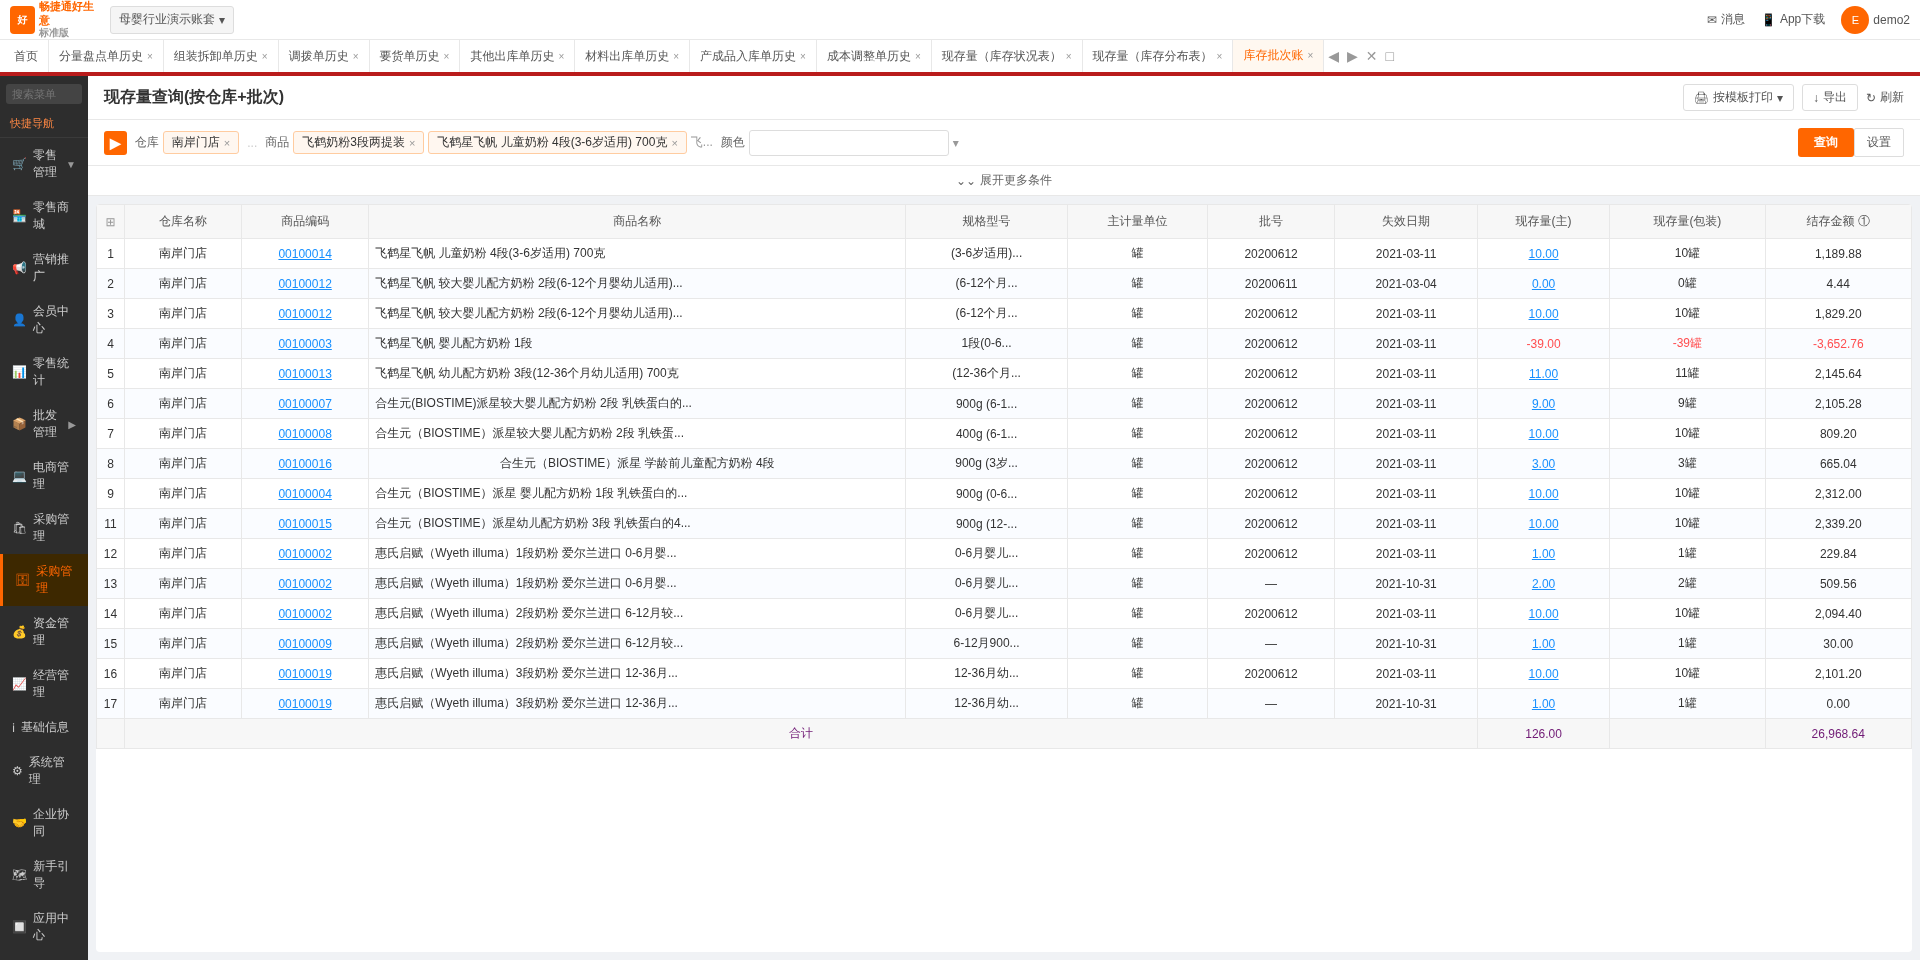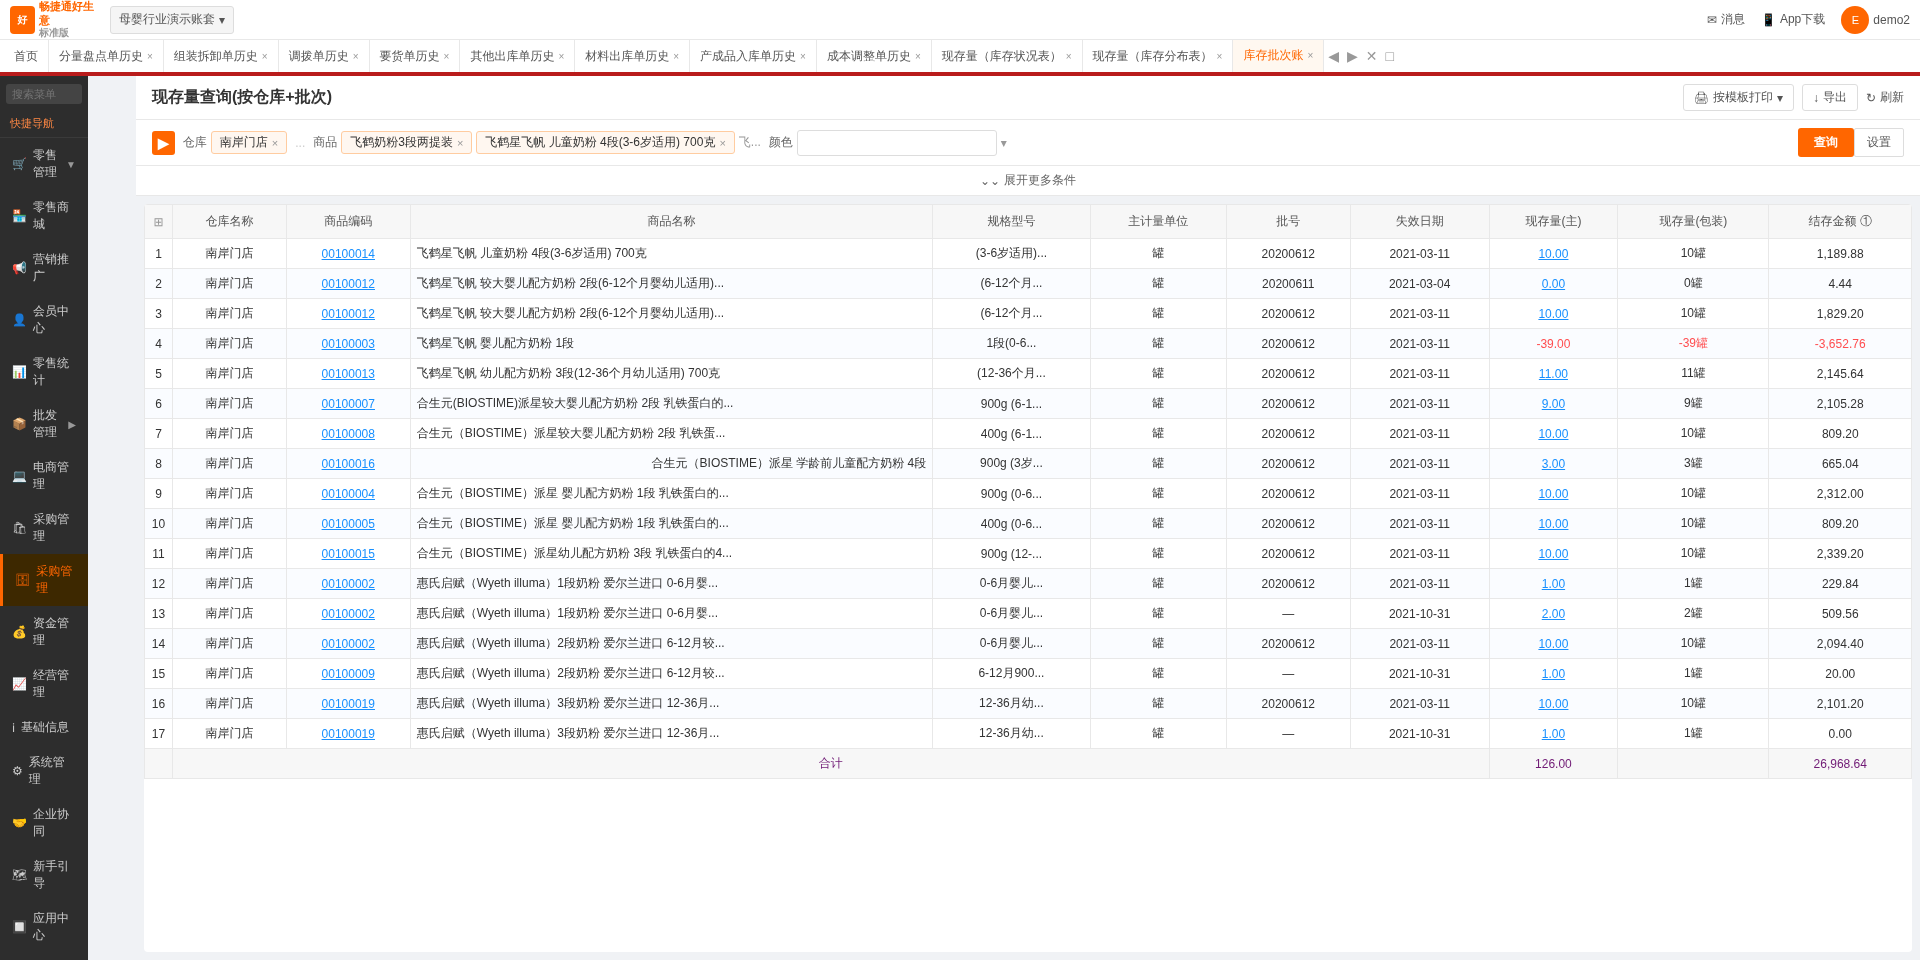--- a/index.html
+++ b/index.html
@@ -34,21 +34,21 @@
 
     
     .main-layout { display: flex; height: calc(960px - 40px - 36px); }
 
     
     .sidebar { width: 88px; background: #2d2d2d; display: flex; flex-direction: column; overflow-y: auto; flex-shrink: 0; }
     .sidebar-search { padding: 8px 6px; }
     .sidebar-search-box { background: #444; border: none; border-radius: 3px; color: #ccc; font-size: 11px; width: 100%; padding: 4px 6px; }
 
     
-    .content-area { flex: 1; display: flex; flex-direction: column; background: #f0f2f5; overflow: hidden; padding-left: 48px; }
+    .content-area { flex: 1; display: flex; flex-direction: column; background: #f0f2f5; overflow: hidden; }
 
     
     .page-header {
       background: #fff; padding: 8px 16px; display: flex; align-items: center; justify-content: space-between;
       border-bottom: 1px solid #e8e8e8;
     }
     .page-title { font-size: 16px; font-weight: bold; color: #333; }
     .header-actions { display: flex; align-items: center; gap: 8px; }
     .btn-print { display: flex; align-items: center; gap: 4px; border: 1px solid #ddd; border-radius: 3px; padding: 4px 10px; cursor: pointer; font-size: 12px; background: #fff; color: #555; }
     .btn-export { display: flex; align-items: center; gap: 4px; border: 1px solid #ddd; border-radius: 3px; padding: 4px 10px; cursor: pointer; font-size: 12px; background: #fff; color: #555; }
@@ -472,54 +472,41 @@
     <td>20200612</td>
     <td>2021-03-11</td>
     <td style="color:#1890ff;text-decoration:underline;cursor:pointer;">10.00</td>
     <td style="">10罐</td>
     <td style="">809.20</td>
   </tr>
             <tr>
     <td>8</td>
     <td>南岸门店</td>
     <td style="color:#1890ff;text-decoration:underline;cursor:pointer;">00100016</td>
-    <td style="text-align:right;max-width:280px;overflow:hidden;text-overflow:ellipsis;white-space:nowrap;" title="合生元（BIOSTIME）派星 学龄前儿童配方奶粉 4段">合生元（BIOSTIME）派星 学龄前儿童配方奶粉 4段</td>
+    <td style="text-align:center;max-width:280px;overflow:hidden;text-overflow:ellipsis;white-space:nowrap;" title="合生元（BIOSTIME）派星 学龄前儿童配方奶粉 4段">合生元（BIOSTIME）派星 学龄前儿童配方奶粉 4段</td>
     <td>900g (3岁...</td>
     <td>罐</td>
     <td>20200612</td>
     <td>2021-03-11</td>
     <td style="color:#1890ff;text-decoration:underline;cursor:pointer;">3.00</td>
     <td style="">3罐</td>
     <td style="">665.04</td>
   </tr>
             <tr>
     <td>9</td>
     <td>南岸门店</td>
     <td style="color:#1890ff;text-decoration:underline;cursor:pointer;">00100004</td>
     <td style="text-align:left;max-width:280px;overflow:hidden;text-overflow:ellipsis;white-space:nowrap;" title="合生元（BIOSTIME）派星 婴儿配方奶粉 1段 乳铁蛋白的...">合生元（BIOSTIME）派星 婴儿配方奶粉 1段 乳铁蛋白的...</td>
     <td>900g (0-6...</td>
     <td>罐</td>
     <td>20200612</td>
     <td>2021-03-11</td>
     <td style="color:#1890ff;text-decoration:underline;cursor:pointer;">10.00</td>
     <td style="">10罐</td>
     <td style="">2,312.00</td>
-  </tr>
-            <tr>
-    <td>10</td>
-    <td>南岸门店</td>
-    <td style="color:#1890ff;text-decoration:underline;cursor:pointer;">00100005</td>
-    <td style="text-align:left;max-width:280px;overflow:hidden;text-overflow:ellipsis;white-space:nowrap;" title="合生元（BIOSTIME）派星 婴儿配方奶粉 1段 乳铁蛋白的...">合生元（BIOSTIME）派星 婴儿配方奶粉 1段 乳铁蛋白的...</td>
-    <td>400g (0-6...</td>
-    <td>罐</td>
-    <td>20200612</td>
-    <td>2021-03-11</td>
-    <td style="color:#1890ff;text-decoration:underline;cursor:pointer;">10.00</td>
-    <td style="">10罐</td>
-    <td style="">809.20</td>
   </tr>
             <tr>
     <td>11</td>
     <td>南岸门店</td>
     <td style="color:#1890ff;text-decoration:underline;cursor:pointer;">00100015</td>
     <td style="text-align:left;max-width:280px;overflow:hidden;text-overflow:ellipsis;white-space:nowrap;" title="合生元（BIOSTIME）派星幼儿配方奶粉 3段 乳铁蛋白的4...">合生元（BIOSTIME）派星幼儿配方奶粉 3段 乳铁蛋白的4...</td>
     <td>900g (12-...</td>
     <td>罐</td>
     <td>20200612</td>
     <td>2021-03-11</td>
@@ -570,21 +557,21 @@
     <td>15</td>
     <td>南岸门店</td>
     <td style="color:#1890ff;text-decoration:underline;cursor:pointer;">00100009</td>
     <td style="text-align:left;max-width:280px;overflow:hidden;text-overflow:ellipsis;white-space:nowrap;" title="惠氏启赋（Wyeth illuma）2段奶粉 爱尔兰进口 6-12月较...">惠氏启赋（Wyeth illuma）2段奶粉 爱尔兰进口 6-12月较...</td>
     <td>6-12月900...</td>
     <td>罐</td>
     <td>—</td>
     <td>2021-10-31</td>
     <td style="color:#1890ff;text-decoration:underline;cursor:pointer;">1.00</td>
     <td style="">1罐</td>
-    <td style="">20.00</td>
+    <td style="">30.00</td>
   </tr>
             <tr>
     <td>16</td>
     <td>南岸门店</td>
     <td style="color:#1890ff;text-decoration:underline;cursor:pointer;">00100019</td>
     <td style="text-align:left;max-width:280px;overflow:hidden;text-overflow:ellipsis;white-space:nowrap;" title="惠氏启赋（Wyeth illuma）3段奶粉 爱尔兰进口 12-36月...">惠氏启赋（Wyeth illuma）3段奶粉 爱尔兰进口 12-36月...</td>
     <td>12-36月幼...</td>
     <td>罐</td>
     <td>20200612</td>
     <td>2021-03-11</td>

